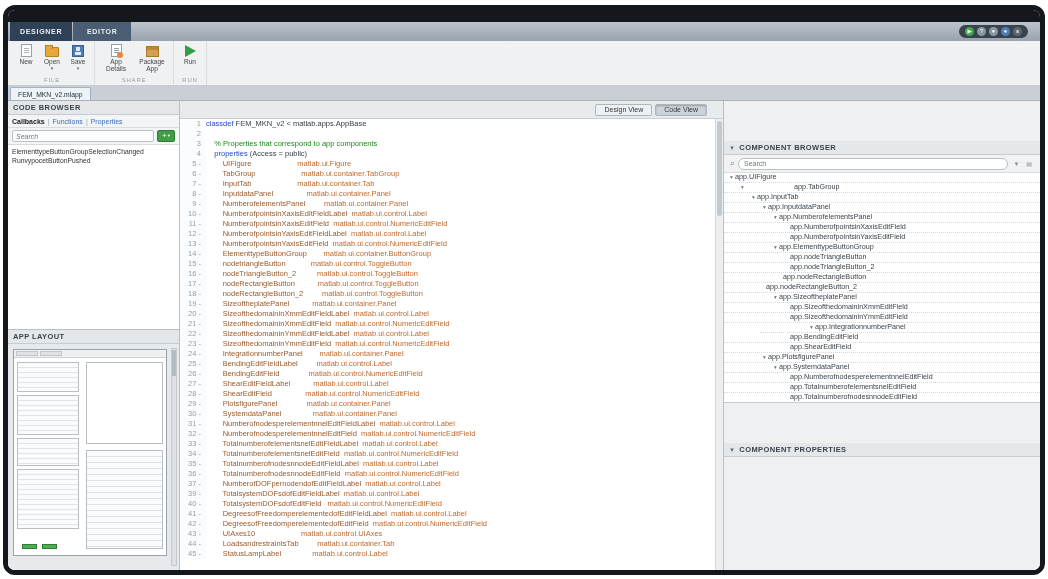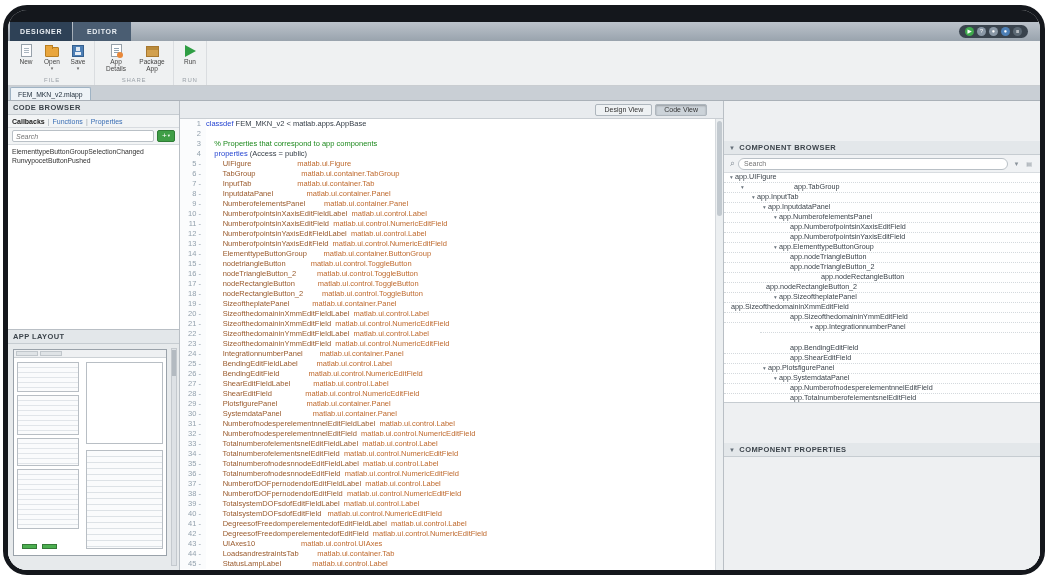--- a/index.html
+++ b/index.html
@@ -1,18 +1,18 @@
 <!DOCTYPE html>
 <html><head>
 <meta charset="utf-8">
 <style>
   html,body{margin:0;padding:0;background:#ffffff;}
   *{box-sizing:border-box;font-family:"Liberation Sans",sans-serif;}
   .canvas{position:relative;width:1048px;height:579px;background:#fff;overflow:hidden;}
-  .frame{position:absolute;left:3px;top:5px;width:1042px;height:570px;border:5px solid #14171c;border-radius:24px;background:#eef0f2;overflow:hidden;}
+  .frame{position:absolute;left:3px;top:5px;width:1042px;height:570px;border:5px solid #14171c;border-radius:12px;background:#eef0f2;overflow:hidden;}
 
   
   .titlebar{position:absolute;top:0;left:0;right:0;height:12px;background:#14171c;}
 
   
   .tabrow{position:absolute;top:12px;left:0;right:0;height:19px;background:linear-gradient(#bcc3cb,#99a3ad);display:flex;align-items:stretch;}
   .ts-tabs{display:flex;align-items:stretch;padding-left:2px;gap:1px;}
   .ts-tab{min-width:58px;padding:0 10px;display:flex;align-items:center;justify-content:center;font-size:7px;font-weight:bold;letter-spacing:.7px;color:#e8edf2;background:#4a5d72;}
   .ts-tab.active{background:#2e4156;}
   .qa-cluster{margin-left:auto;margin-right:12px;align-self:center;display:flex;align-items:center;gap:3px;background:#39434d;border-radius:8px;padding:2px 6px;}
@@ -382,24 +382,20 @@
               </div>
               <div class="code-line">
                 <span class="gut">36 -</span>
                 <span class="code">        <span class="cpn">TotalnumberofnodesnnodeEditField  </span><span class="ct">matlab.ui.control.NumericEditField</span></span>
               </div>
               <div class="code-line">
                 <span class="gut">37 -</span>
                 <span class="code">        <span class="cpn">NumberofDOFpernodendofEditFieldLabel  </span><span class="ct">matlab.ui.control.Label</span></span>
               </div>
               <div class="code-line">
-                <span class="gut">38 -</span>
-                <span class="code">        <span class="cpn">NumberofDOFpernodendofEditField  </span><span class="ct">matlab.ui.control.NumericEditField</span></span>
-              </div>
-              <div class="code-line">
                 <span class="gut">39 -</span>
                 <span class="code">        <span class="cpn">TotalsystemDOFsdofEditFieldLabel  </span><span class="ct">matlab.ui.control.Label</span></span>
               </div>
               <div class="code-line">
                 <span class="gut">40 -</span>
                 <span class="code">        <span class="cpn">TotalsystemDOFsdofEditField   </span><span class="ct">matlab.ui.control.NumericEditField</span></span>
               </div>
               <div class="code-line">
                 <span class="gut">41 -</span>
                 <span class="code">        <span class="cpn">DegreesofFreedomperelementedofEditFieldLabel  </span><span class="ct">matlab.ui.control.Label</span></span>
@@ -472,45 +468,45 @@
               <span class="tlabel">app.ElementtypeButtonGroup</span>
             </div>
             <div class="trow" style="padding-left: 59px;">
               <span class="tarr"></span>
               <span class="tlabel">app.nodeTriangleButton</span>
             </div>
             <div class="trow" style="padding-left: 59px;">
               <span class="tarr"></span>
               <span class="tlabel">app.nodeTriangleButton_2</span>
             </div>
-            <div class="trow" style="padding-left: 90px;">
+            <div class="trow" style="padding-left: 52px;">
               <span class="tarr"></span>
               <span class="tlabel">app.nodeRectangleButton</span>
             </div>
             <div class="trow" style="padding-left: 35px;">
               <span class="tarr"></span>
               <span class="tlabel">app.nodeRectangleButton_2</span>
             </div>
             <div class="trow" style="padding-left: 48px;">
               <span class="tarr">▾</span>
               <span class="tlabel">app.SizeoftheplatePanel</span>
             </div>
-            <div class="trow" style="">
+            <div class="trow" style="padding-left: 59px;">
               <span class="tarr"></span>
               <span class="tlabel">app.SizeofthedomaininXmmEditField</span>
             </div>
             <div class="trow" style="padding-left: 59px;">
               <span class="tarr"></span>
               <span class="tlabel">app.SizeofthedomaininYmmEditField</span>
             </div>
             <div class="trow" style="padding-left: 48px; margin-left: 36px;">
               <span class="tarr">▾</span>
               <span class="tlabel">app.IntegrationnumberPanel</span>
             </div>
-            <div class="trow" style="padding-left: 59px; margin-top: 11px;">
+            <div class="trow" style="padding-left: 59px;">
               <span class="tarr"></span>
               <span class="tlabel">app.BendingEditField</span>
             </div>
             <div class="trow" style="padding-left: 59px;">
               <span class="tarr"></span>
               <span class="tlabel">app.ShearEditField</span>
             </div>
             <div class="trow" style="padding-left: 37px;">
               <span class="tarr">▾</span>
               <span class="tlabel">app.PlotsfigurePanel</span>

